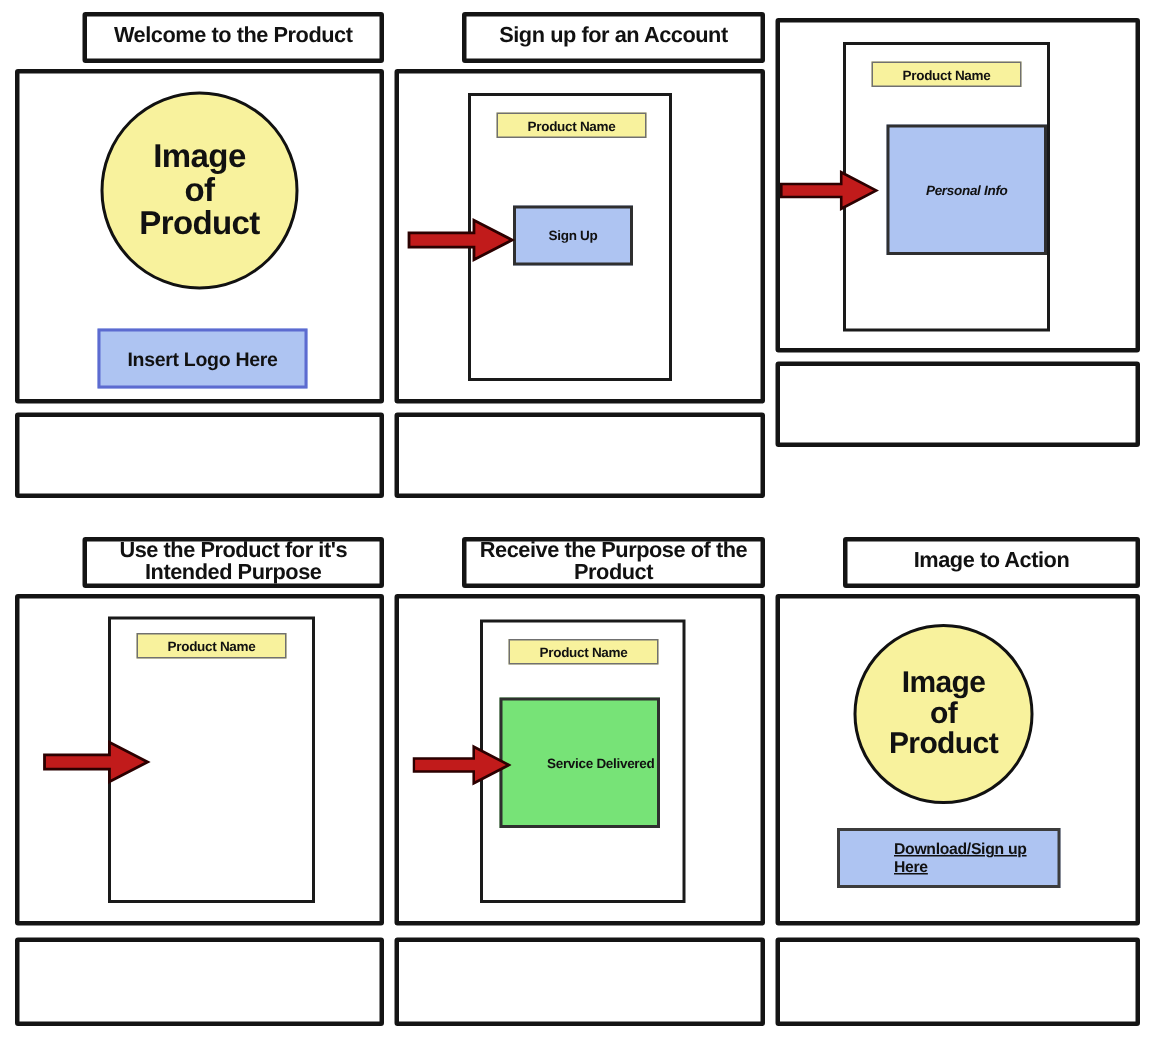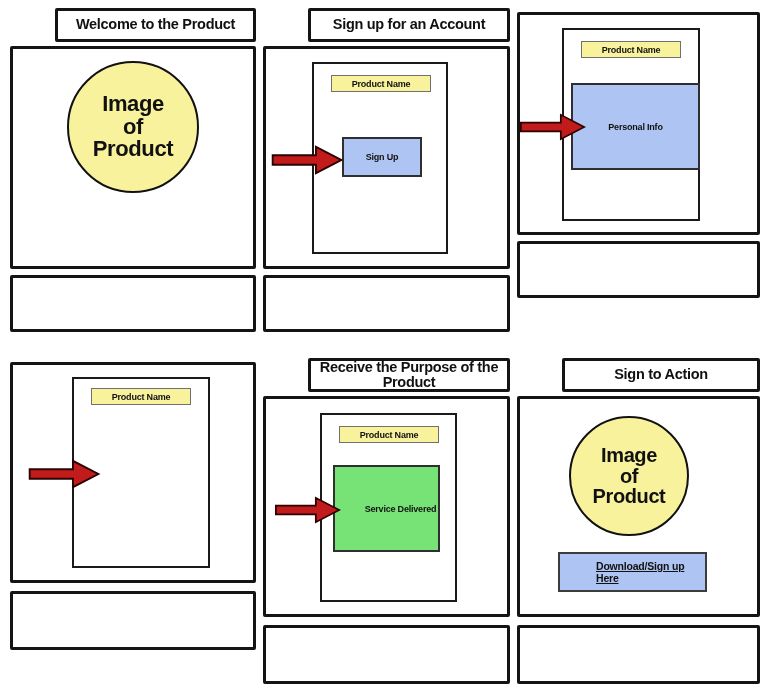--- a/index.html
+++ b/index.html
@@ -73,21 +73,21 @@
     font-weight: 700; font-size: 9px; letter-spacing: -0.2px;
   }
   .frame-p4 .screen-title { top: 9px; }
 
   .action-box {
     position: absolute; background: #AEC4F2; border: 2px solid #2f2f2f;
     display: flex; align-items: center; justify-content: center;
     text-align: center; font-weight: 700; font-size: 9px; letter-spacing: -0.2px;
   }
   .action-p2 { left: 28px; top: 73px; width: 80px;  height: 40px; align-items: center; }
-  .action-p3 { left: 7px; top: 53px; width: 129px; height: 87px; }
+  .action-p3 { left: 27px; top: 53px; width: 107px; height: 87px; font-style: italic; }
   .action-p4 { left: 13px; top: 51px; width: 106px; height: 88px; }
   .action-p5 { left: 11px; top: 50px; width: 107px; height: 87px; background: #77E377; padding-left: 28px; }
 
   .arrow { position: absolute; width: 73px; height: 32px; }
   .arrow-p2 { left: 5px;  top: 95px; }
   .arrow-p3 { left: 0px;  top: 96px; width: 66px; }
   .arrow-p4 { left: 15px; top: 93px; }
   .arrow-p5 { left: 9px;  top: 95px; width: 66px; }
 </style>
 </head>
@@ -98,20 +98,23 @@
   <div class="panel row1">
     <div class="title-box">
       <span>Welcome to the Product</span>
     </div>
     <div class="content-box">
       <div class="circle big">
         <span>Image</span>
         <span>of</span>
         <span>Product</span>
       </div>
+      <div class="logo-box">
+        <span>Insert Logo Here</span>
+      </div>
     </div>
     <div class="caption-box"></div>
   </div>
 
   <div class="panel row1">
     <div class="title-box">
       <span>Sign up for an Account</span>
     </div>
     <div class="content-box">
       <div class="screen-frame frame-p2">
@@ -140,20 +143,23 @@
         </div>
       </div>
       <svg class="arrow arrow-p3" viewBox="0 0 76 34">
         <polygon points="1,12 47,12 47,3 74,17 47,31 47,22 1,22" fill="#C11B1B" stroke="#2b0000" stroke-width="2"></polygon>
       </svg>
     </div>
     <div class="caption-box"></div>
   </div>
 
   <div class="panel row2">
+    <div class="title-box">
+      <span>Use the Product for it's Intended Purpose</span>
+    </div>
     <div class="content-box">
       <div class="screen-frame frame-p4">
         <div class="screen-title">
           <span>Product Name</span>
         </div>
       </div>
       <svg class="arrow arrow-p4" viewBox="0 0 76 34">
         <polygon points="1,12 47,12 47,3 74,17 47,31 47,22 1,22" fill="#C11B1B" stroke="#2b0000" stroke-width="2"></polygon>
       </svg>
     </div>
@@ -175,21 +181,21 @@
       </div>
       <svg class="arrow arrow-p5" viewBox="0 0 76 34">
         <polygon points="1,12 47,12 47,3 74,17 47,31 47,22 1,22" fill="#C11B1B" stroke="#2b0000" stroke-width="2"></polygon>
       </svg>
     </div>
     <div class="caption-box"></div>
   </div>
 
   <div class="panel row2">
     <div class="title-box">
-      <span>Sign to Action</span>
+      <span>Image to Action</span>
     </div>
     <div class="content-box">
       <div class="circle cta">
         <span>Image</span>
         <span>of</span>
         <span>Product</span>
       </div>
       <div class="link-box">
         <span>Download/Sign up Here</span>
       </div>

